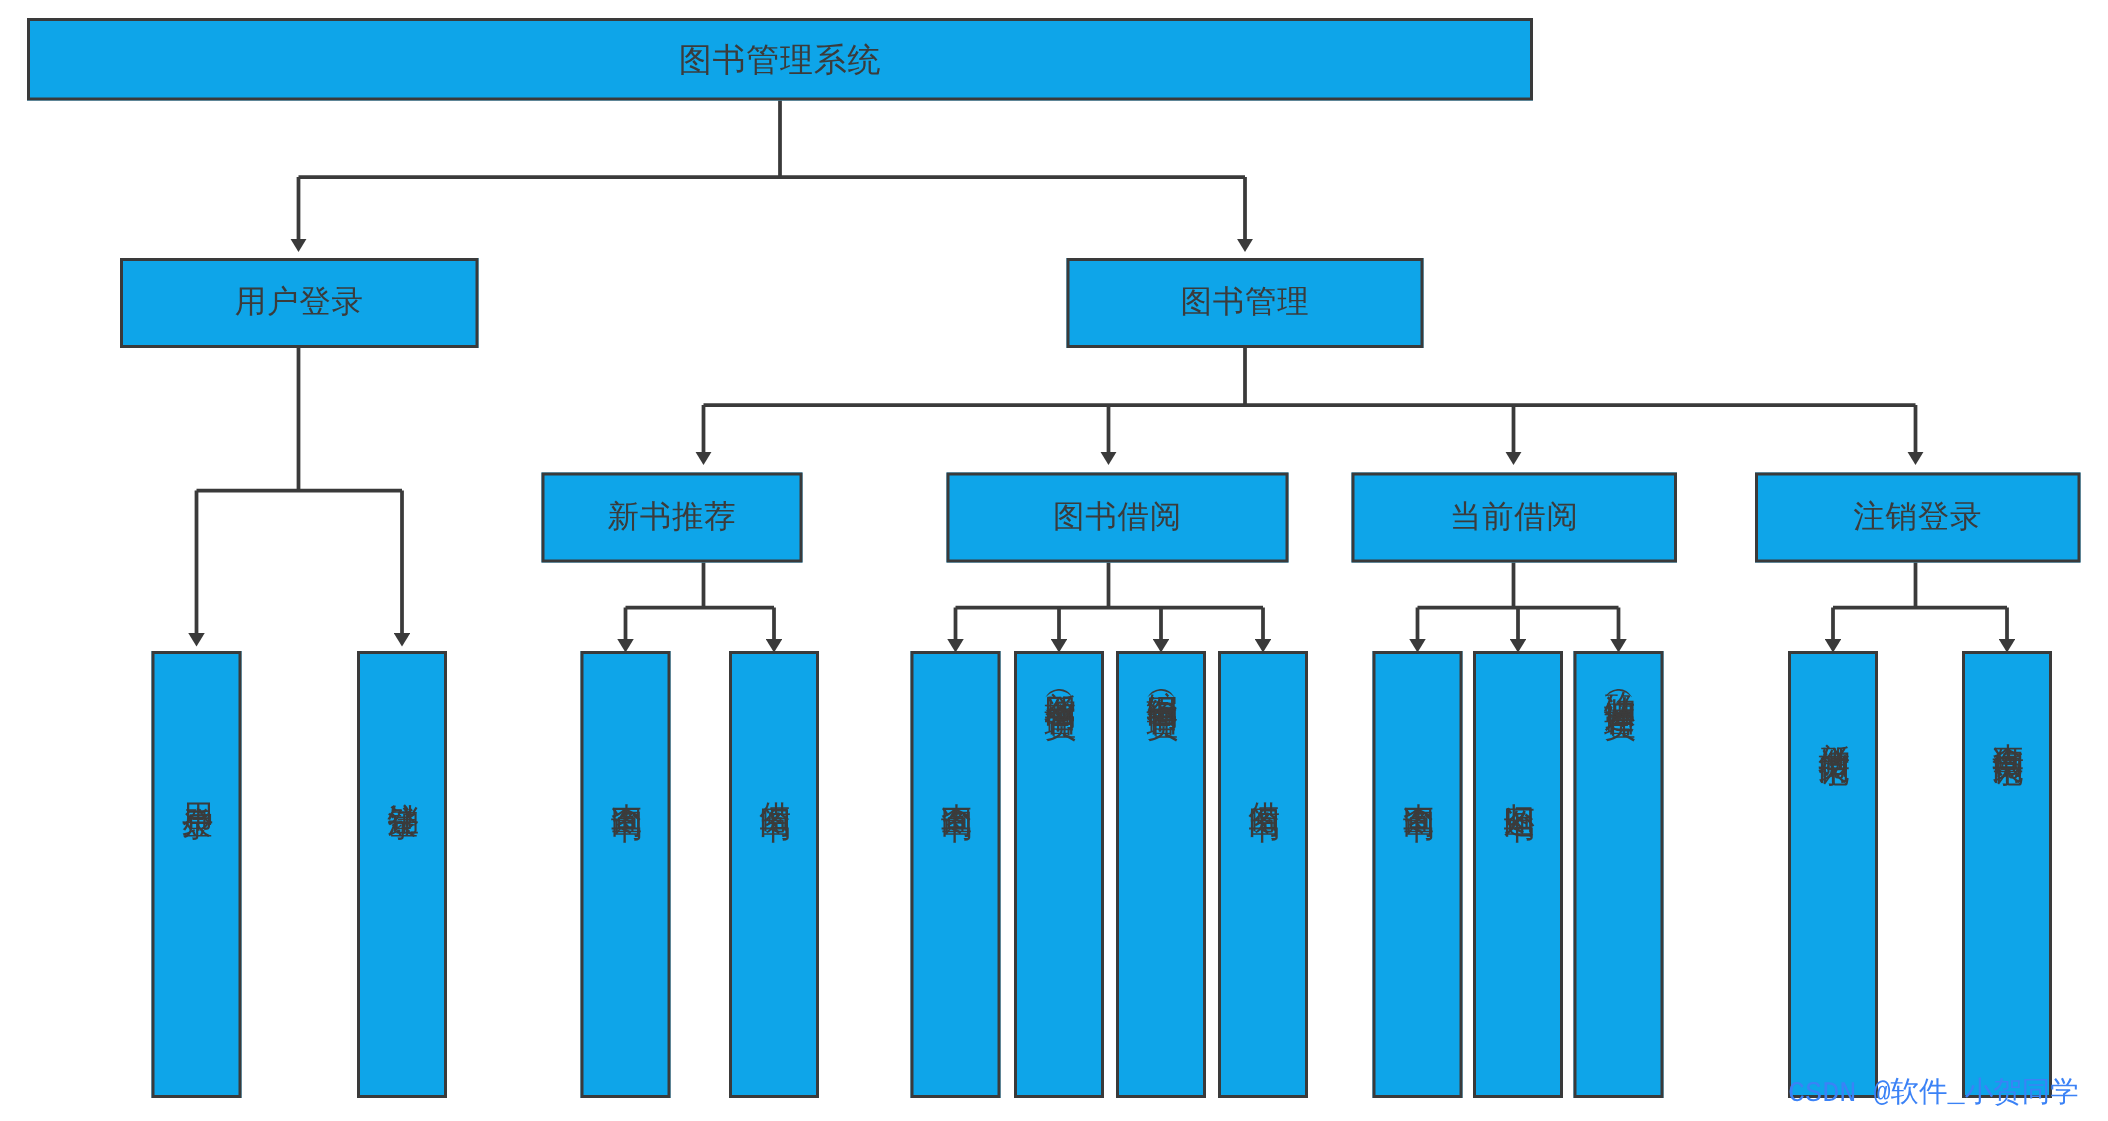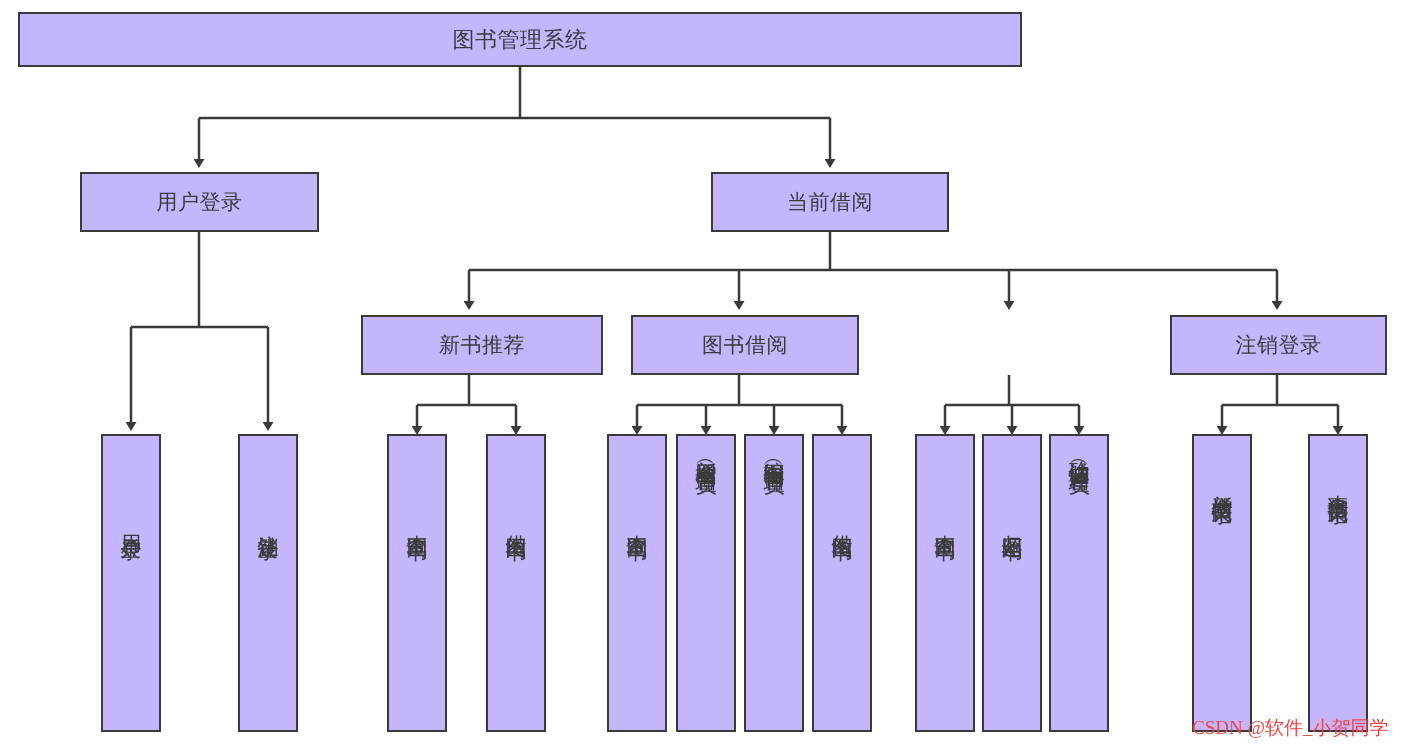--- a/index.html
+++ b/index.html
@@ -22,21 +22,21 @@
   svg.edges {
     position: absolute;
     left: 0;
     top: 0;
     width: 1405px;
     height: 747px;
   }
   .node {
     position: absolute;
     box-sizing: border-box;
-    background: #c4b5fd;
+    background: #0ea5e9;
     border: 2.5px solid #3a3a3a;
     display: flex;
     align-items: center;
     justify-content: center;
     color: #2f2f2f;
   }
   .node-label {
     font-size: 21px;
     line-height: 1.15;
     letter-spacing: 0.5px;
@@ -55,23 +55,23 @@
     writing-mode: vertical-rl;
     text-orientation: upright;
     font-size: 21px;
     line-height: 1.42;
     letter-spacing: 2px;
     white-space: nowrap;
   }
   .watermark {
     position: absolute;
     font-size: 19px;
-    color: #ef4444;
+    color: #3b82f6;
     white-space: nowrap;
-    font-family: Liberation Serif, serif;
+    font-family: Liberation Mono, monospace;
   }
 </style>
 </head>
 <body>
 
 <div id="diagram-root">
 
   <svg class="edges" viewBox="0 0 1405 747">
     <defs>
       <marker id="arrow" markerWidth="9" markerHeight="11" refX="1" refY="5.5" orient="auto" markerUnits="userSpaceOnUse">
@@ -124,28 +124,31 @@
   </svg>
 
   <div class="node root" style="left:18px; top:12px; width:1004px; height:55px;">
     <span class="node-label">图书管理系统</span>
   </div>
 
   <div class="node level2" style="left:80px; top:172px; width:239px; height:60px;">
     <span class="node-label">用户登录</span>
   </div>
   <div class="node level2" style="left:711px; top:172px; width:238px; height:60px;">
-    <span class="node-label">当前借阅</span>
+    <span class="node-label">图书管理</span>
   </div>
 
-  <div class="node level3" style="left:361px; top:315px; width:242px; height:60px;align-items:center;">
+  <div class="node level3" style="left:361px; top:315px; width:174px; height:60px;align-items:center;">
     <span class="node-label">新书推荐</span>
   </div>
   <div class="node level3" style="left:631px; top:315px; width:228px; height:60px;">
     <span class="node-label">图书借阅</span>
+  </div>
+  <div class="node level3" style="left:901px; top:315px; width:217px; height:60px;">
+    <span class="node-label">当前借阅</span>
   </div>
   <div class="node level3" style="left:1170px; top:315px; width:217px; height:60px;">
     <span class="node-label">注销登录</span>
   </div>
 
   <div class="node leaf" style="left:101px; top:434px; width:60px; height:298px; padding-top:82px;">
     <span class="node-label">用户登录</span>
   </div>
   <div class="node leaf" style="left:238px; top:434px; width:60px; height:298px; padding-top:82px;">
     <span class="node-label">注销登录</span>

